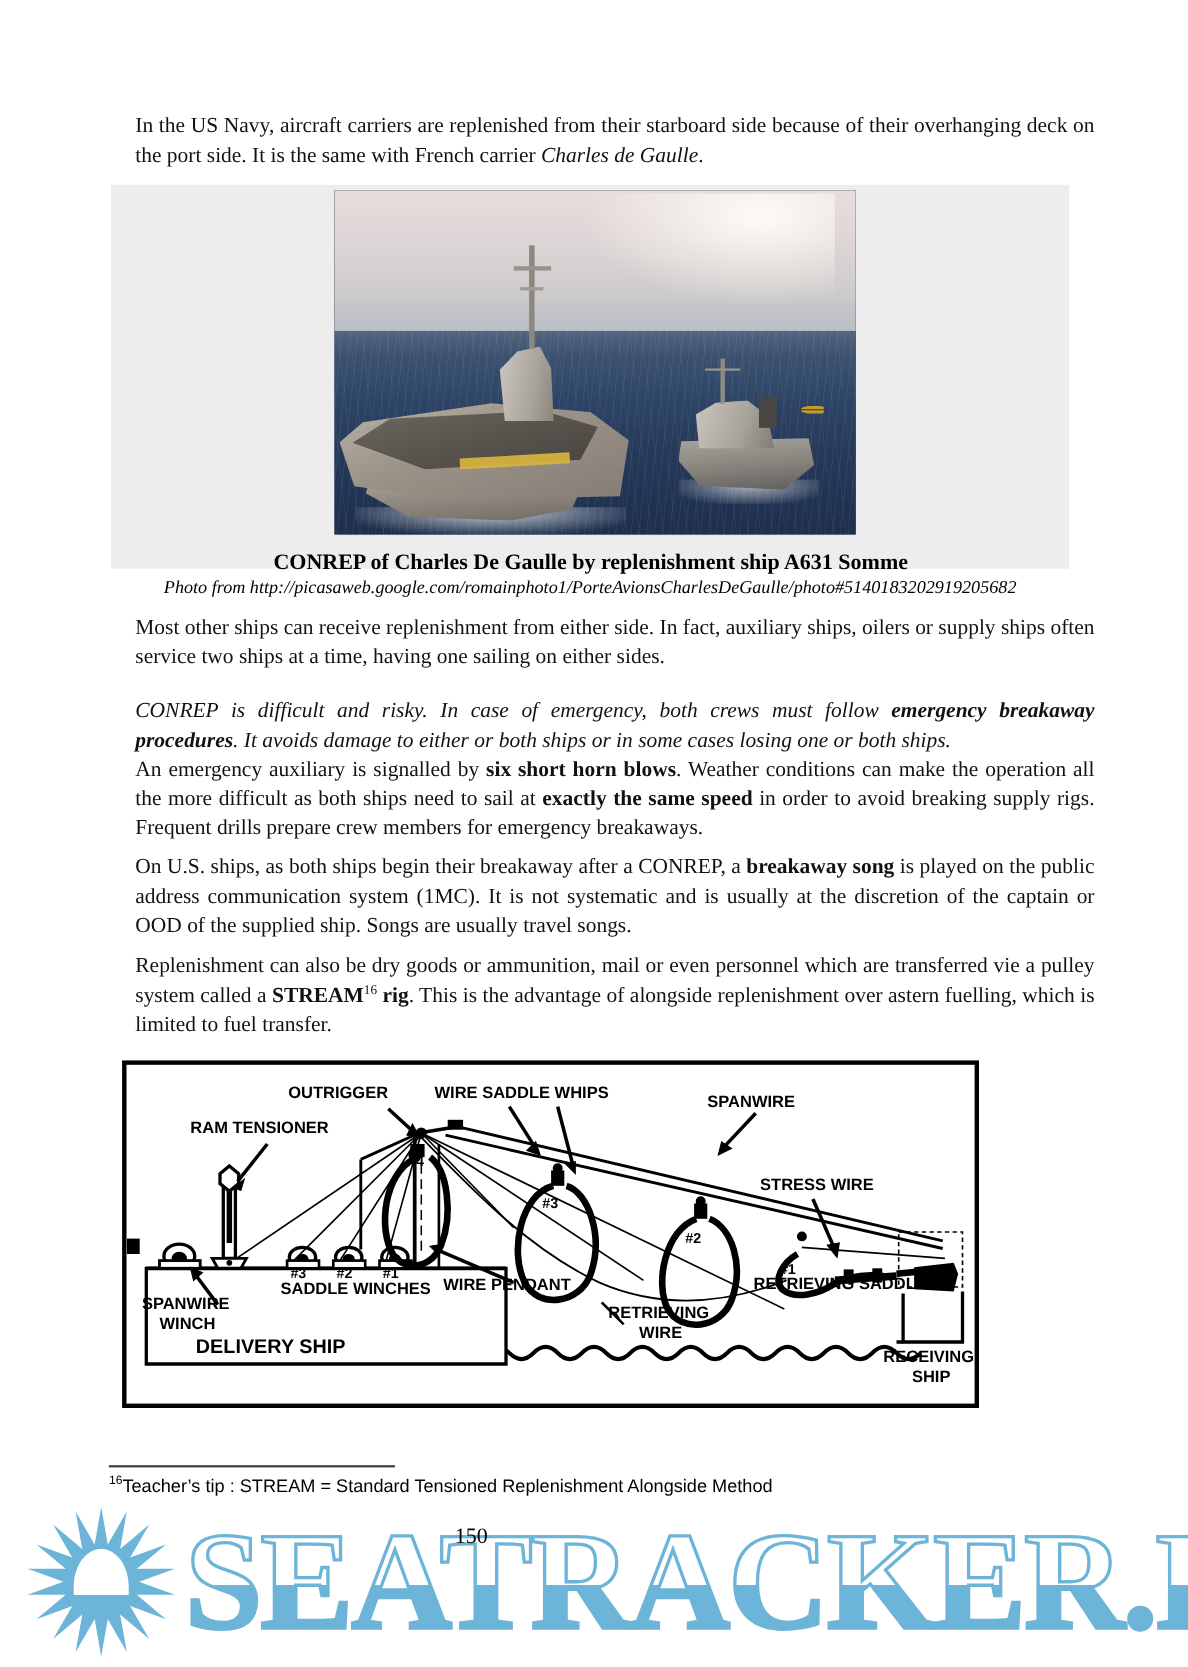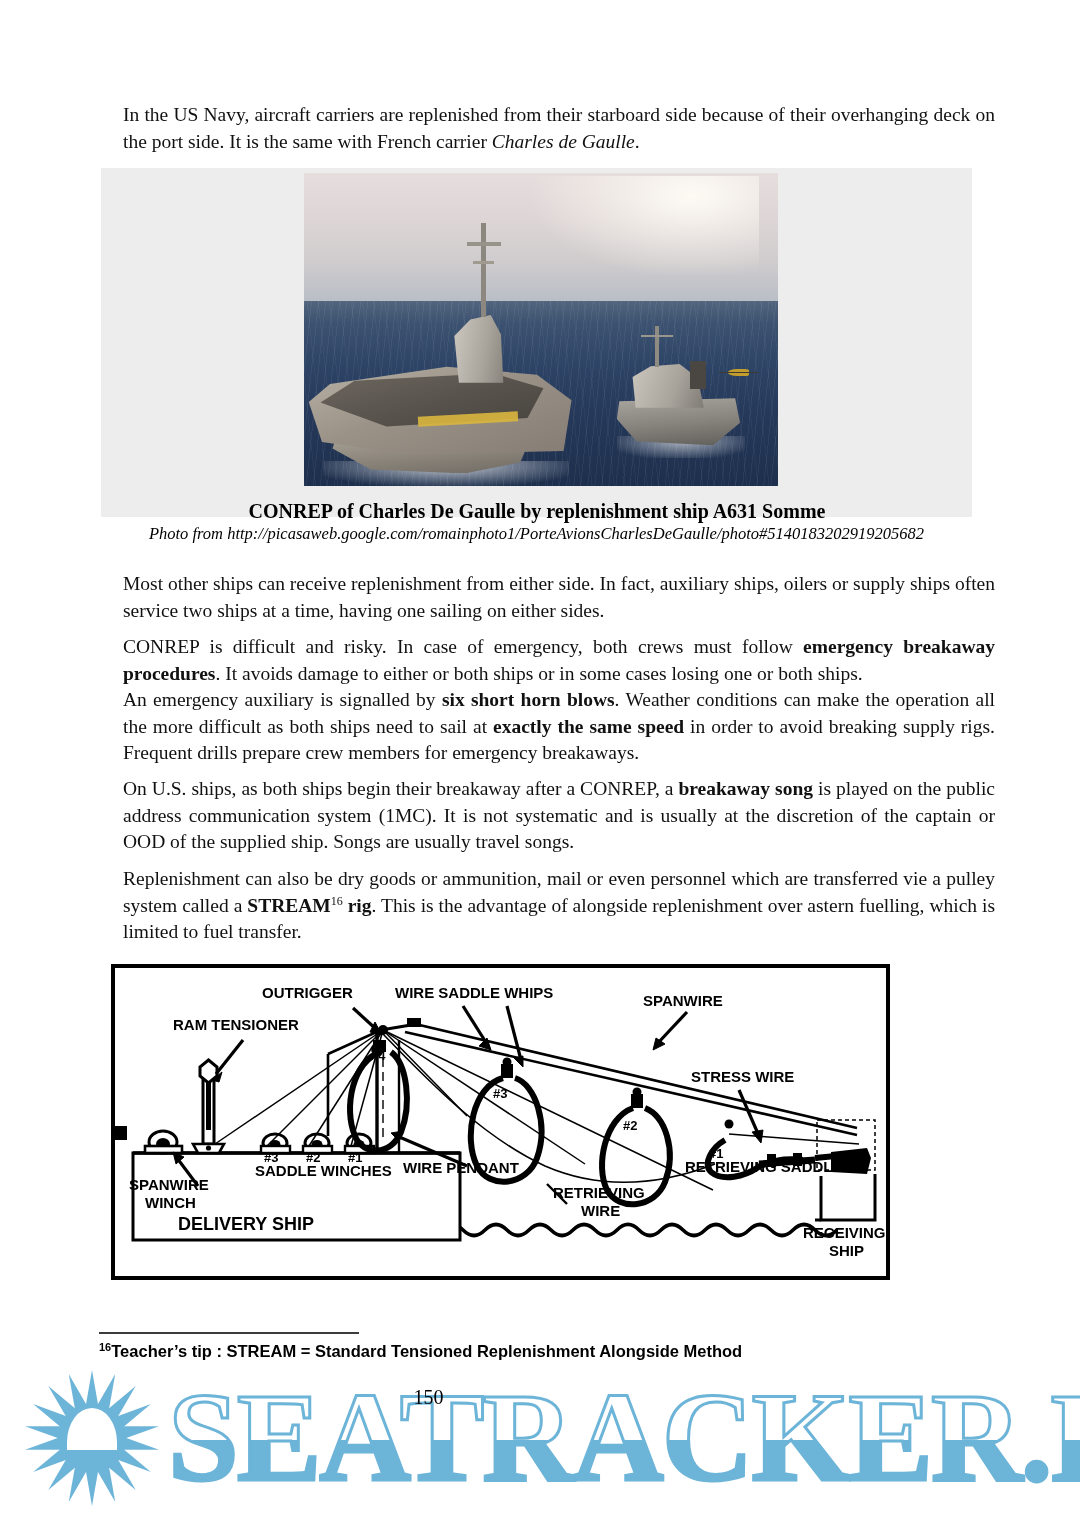--- a/index.html
+++ b/index.html
@@ -279,21 +279,20 @@
     background: #3c3c3c;
   }
   #footnote {
     position: absolute;
     left: 99px;
     top: 1340px;
     width: 800px;
     font-family: "Liberation Sans", sans-serif;
     font-size: 16.5px;
     line-height: 22px;
-    font-weight: bold;
   }
   #footnote sup {
     font-size: 11px;
     vertical-align: super;
     line-height: 0;
   }
 
   
   #page-number {
     position: absolute;
@@ -348,25 +347,25 @@
       <div class="supply-super"></div>
       <div class="supply-kingpost"></div>
       <div class="supply-funnel"></div>
       <div class="heli"></div>
     </div>
   </div>
 
   <div id="photo-caption">CONREP of  Charles De Gaulle by replenishment ship  A631 Somme</div>
   <div id="photo-source">Photo from http://picasaweb.google.com/romainphoto1/PorteAvionsCharlesDeGaulle/photo#5140183202919205682</div>
 
-  <div class="para" style="top:571px;">
+  <div class="para" style="top:558px;">
     <span>Most other ships can receive replenishment from either side. In fact, auxiliary ships, oilers or supply ships often service two ships at a time, having one sailing on either sides.</span>
   </div>
 
-  <div class="para" style="top:634px;">
+  <div class="para" style="top:634px;font-style:italic;">
     <span>CONREP is difficult and risky. In case of emergency, both crews must follow </span><b>emergency breakaway procedures</b><span>. It avoids damage to either or both ships or in some cases losing one or both ships.</span>
   </div>
 
   <div class="para" style="top:687px;">
     <span>An emergency auxiliary is signalled by </span><b>six short horn blows</b><span>. Weather conditions can make the operation all the more difficult as both ships need to sail at </span><b>exactly the same speed</b><span> in order to avoid breaking supply rigs. Frequent drills prepare crew members for emergency breakaways.</span>
   </div>
 
   <div class="para" style="top:776px;">
     <span>On U.S. ships, as both ships begin their breakaway after a CONREP, a </span><b>breakaway song</b><span> is played on the public address communication system (1MC). It is not systematic and is usually at the discretion of the captain or OOD of the supplied ship. Songs are usually travel songs.</span>
   </div>

